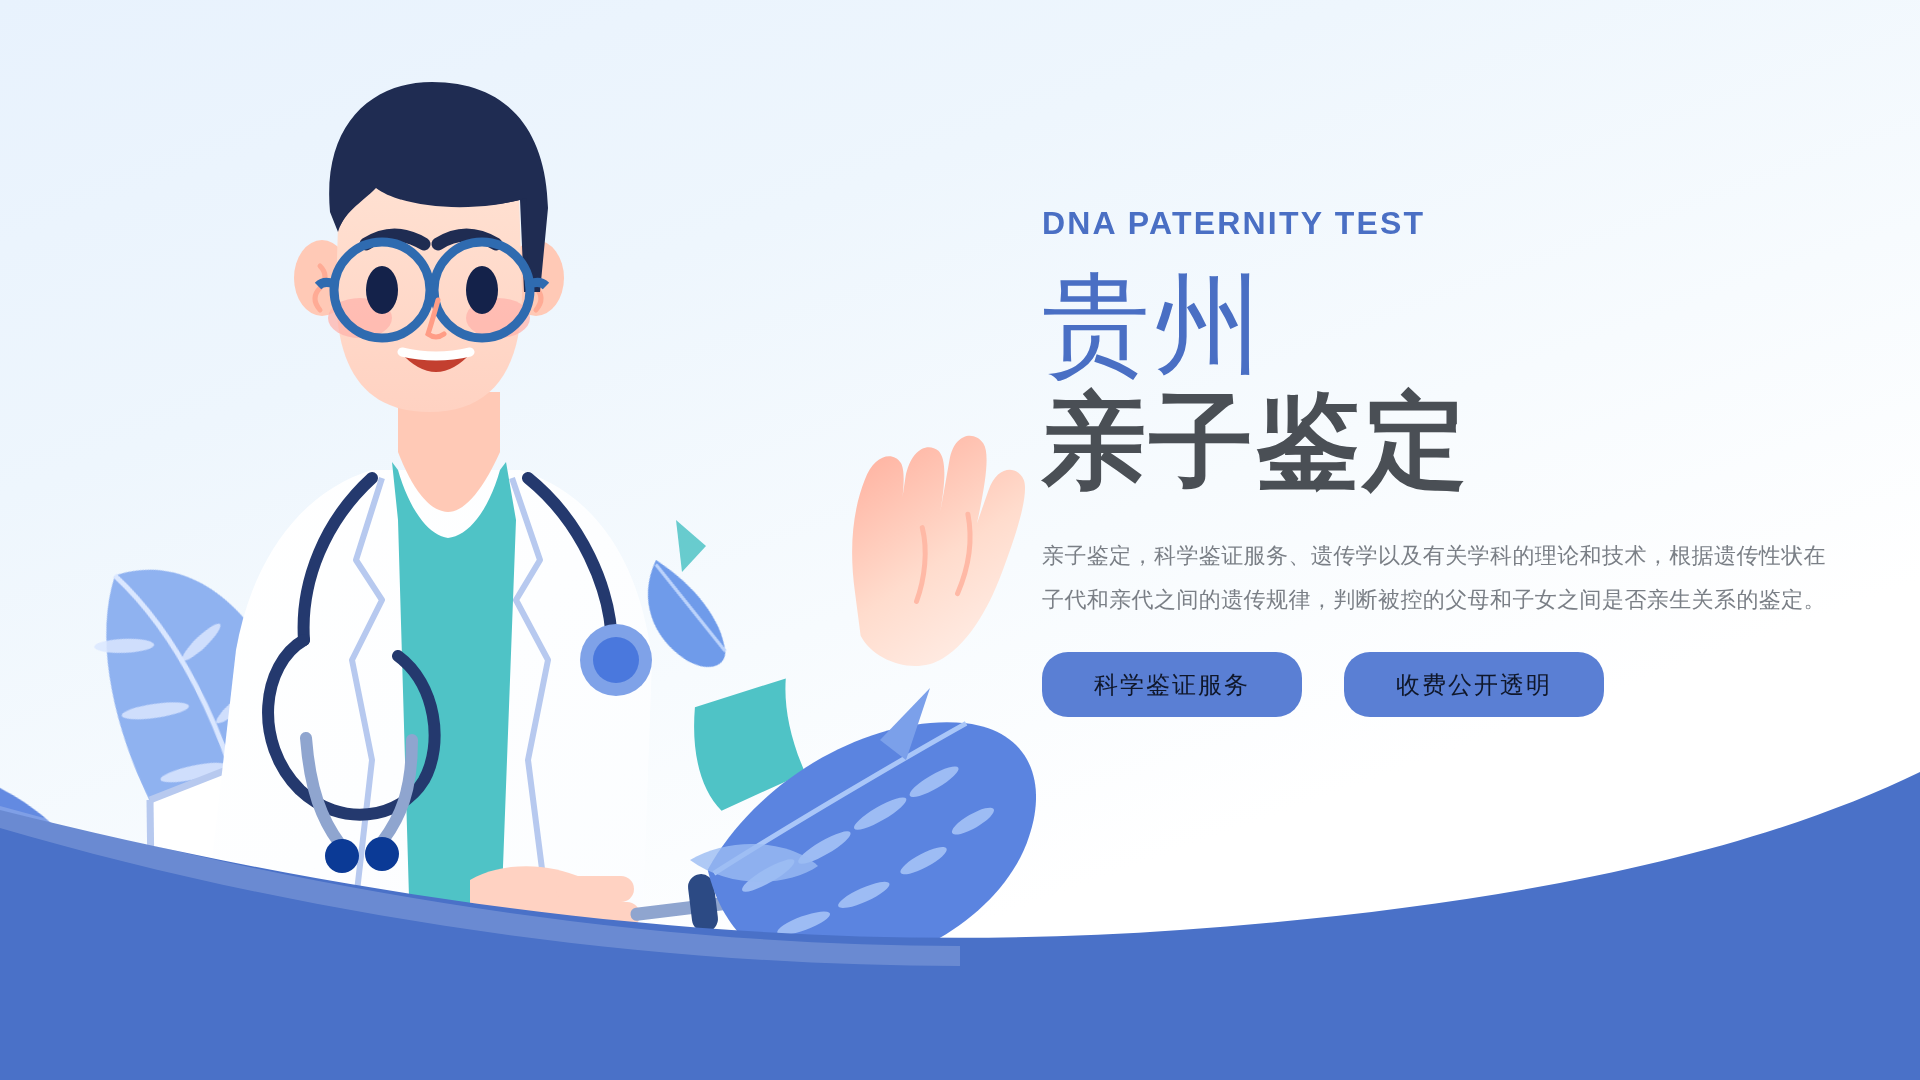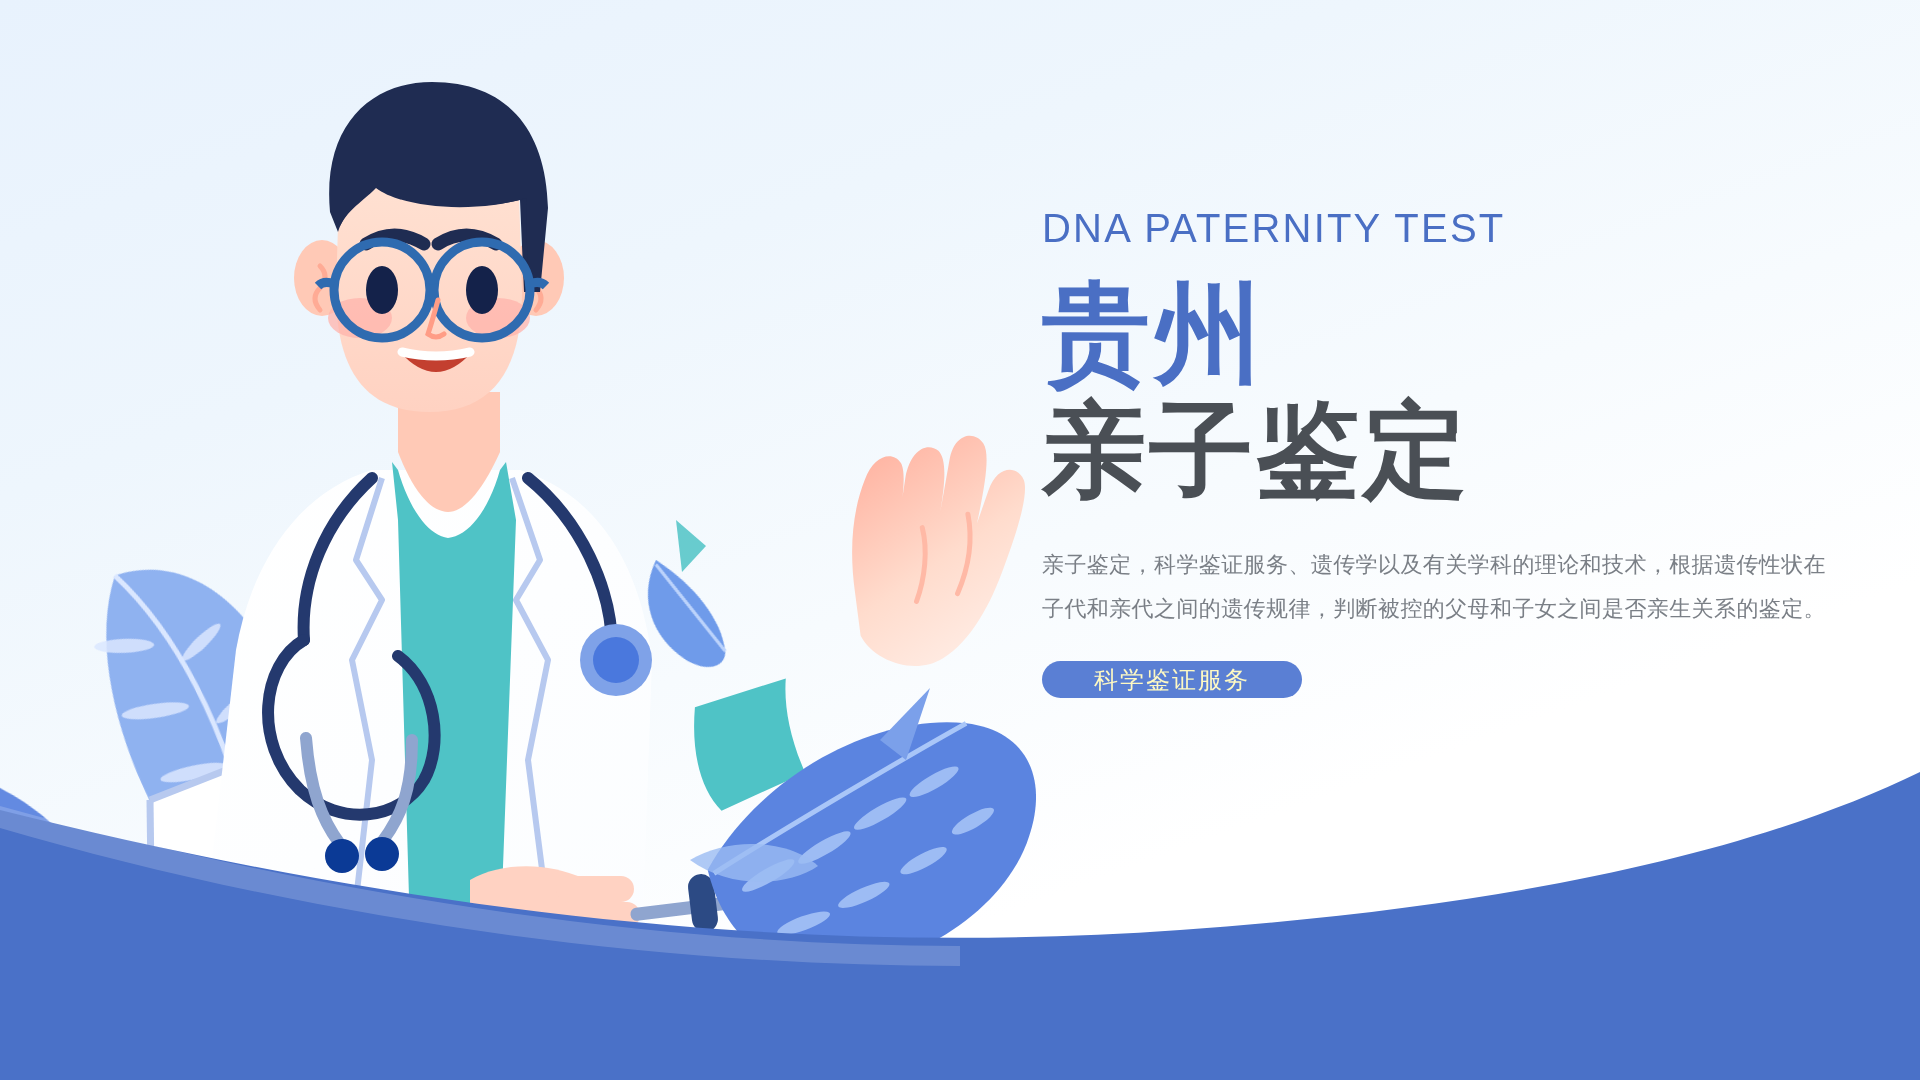--- a/index.html
+++ b/index.html
@@ -27,32 +27,32 @@
 
   
   #copy {
     position:absolute;
     left:1042px;
     top:206px;
     width:800px;
   }
 
   #eyebrow {
-    font-size:40px;
+    font-size:32px;
     letter-spacing:2.2px;
-    font-weight:400;
+    font-weight:700;
     color:#4a6fc4;
     line-height:1.1;
     white-space:nowrap;
   }
 
   #headline-blue {
     margin-top:26px;
     font-size:108px;
-    font-weight:bold;
+    font-weight:normal;
     color:#4a6fc4;
     line-height:1.08;
     letter-spacing:4px;
   }
 
   #headline-dark {
     margin-top:0;
     font-size:104px;
     font-weight:bold;
     color:#4a4f55;
@@ -73,25 +73,25 @@
     margin-top:30px;
     display:flex;
     gap:42px;
   }
 
   .cta {
     display:flex;
     align-items:center;
     justify-content:center;
     min-width:260px;
-    height:37px;
+    height:65px;
     padding:0 30px;
     border-radius:26px;
     background:#5a7fd4;
-    color:#fef9c3;
+    color:#0f172a;
     font-size:24px;
     letter-spacing:2px;
     border:none;
     cursor:pointer;
     font-family:inherit;
   }
 </style>
 </head>
 <body>
 
@@ -328,16 +328,17 @@
     <div id="eyebrow">DNA PATERNITY TEST</div>
 
     <div id="headline-blue">贵州</div>
 
     <div id="headline-dark">亲子鉴定</div>
 
     <p id="desc">亲子鉴定，科学鉴证服务、遗传学以及有关学科的理论和技术，根据遗传性状在子代和亲代之间的遗传规律，判断被控的父母和子女之间是否亲生关系的鉴定。</p>
 
     <div id="cta-row">
       <button class="cta">科学鉴证服务</button>
+      <button class="cta">收费公开透明</button>
     </div>
   </div>
 
 </div>
 
 </body></html>

